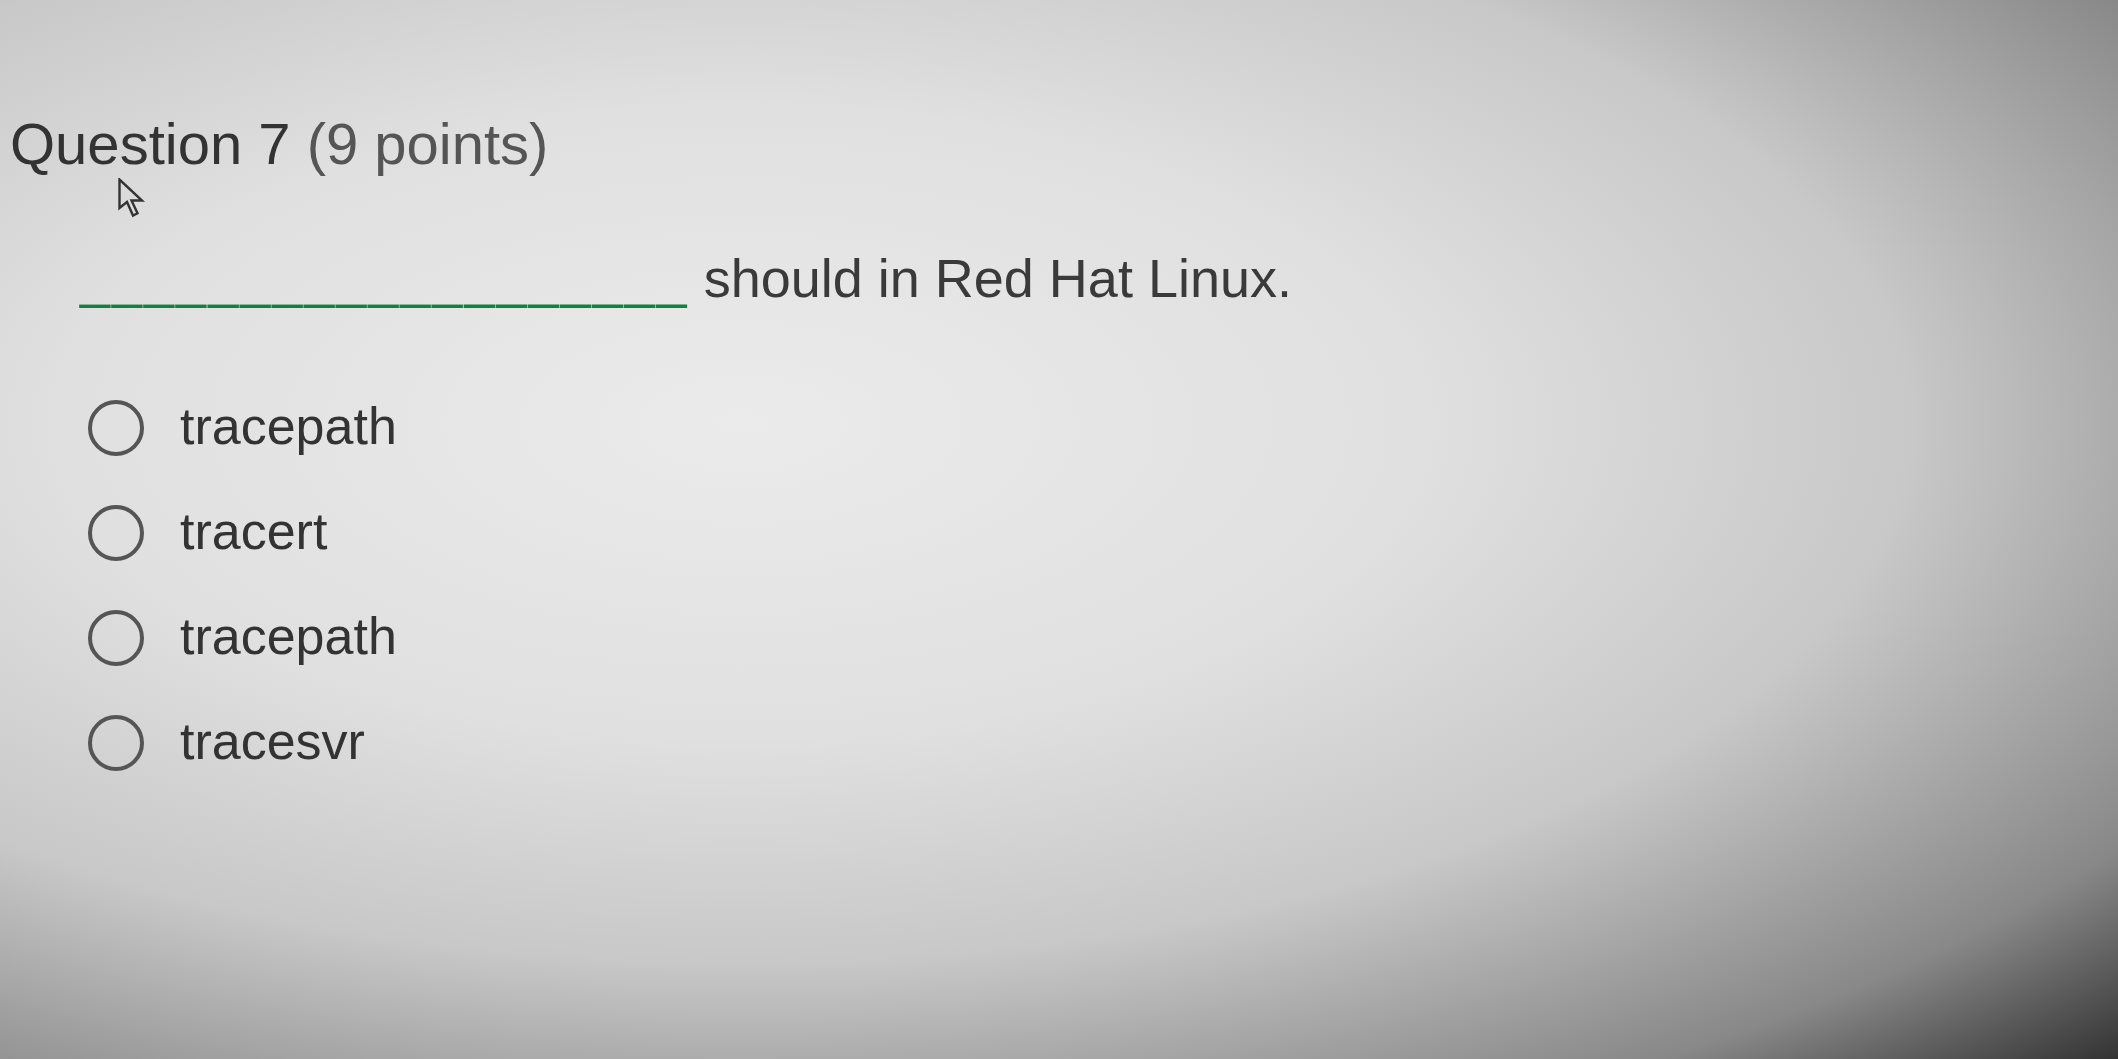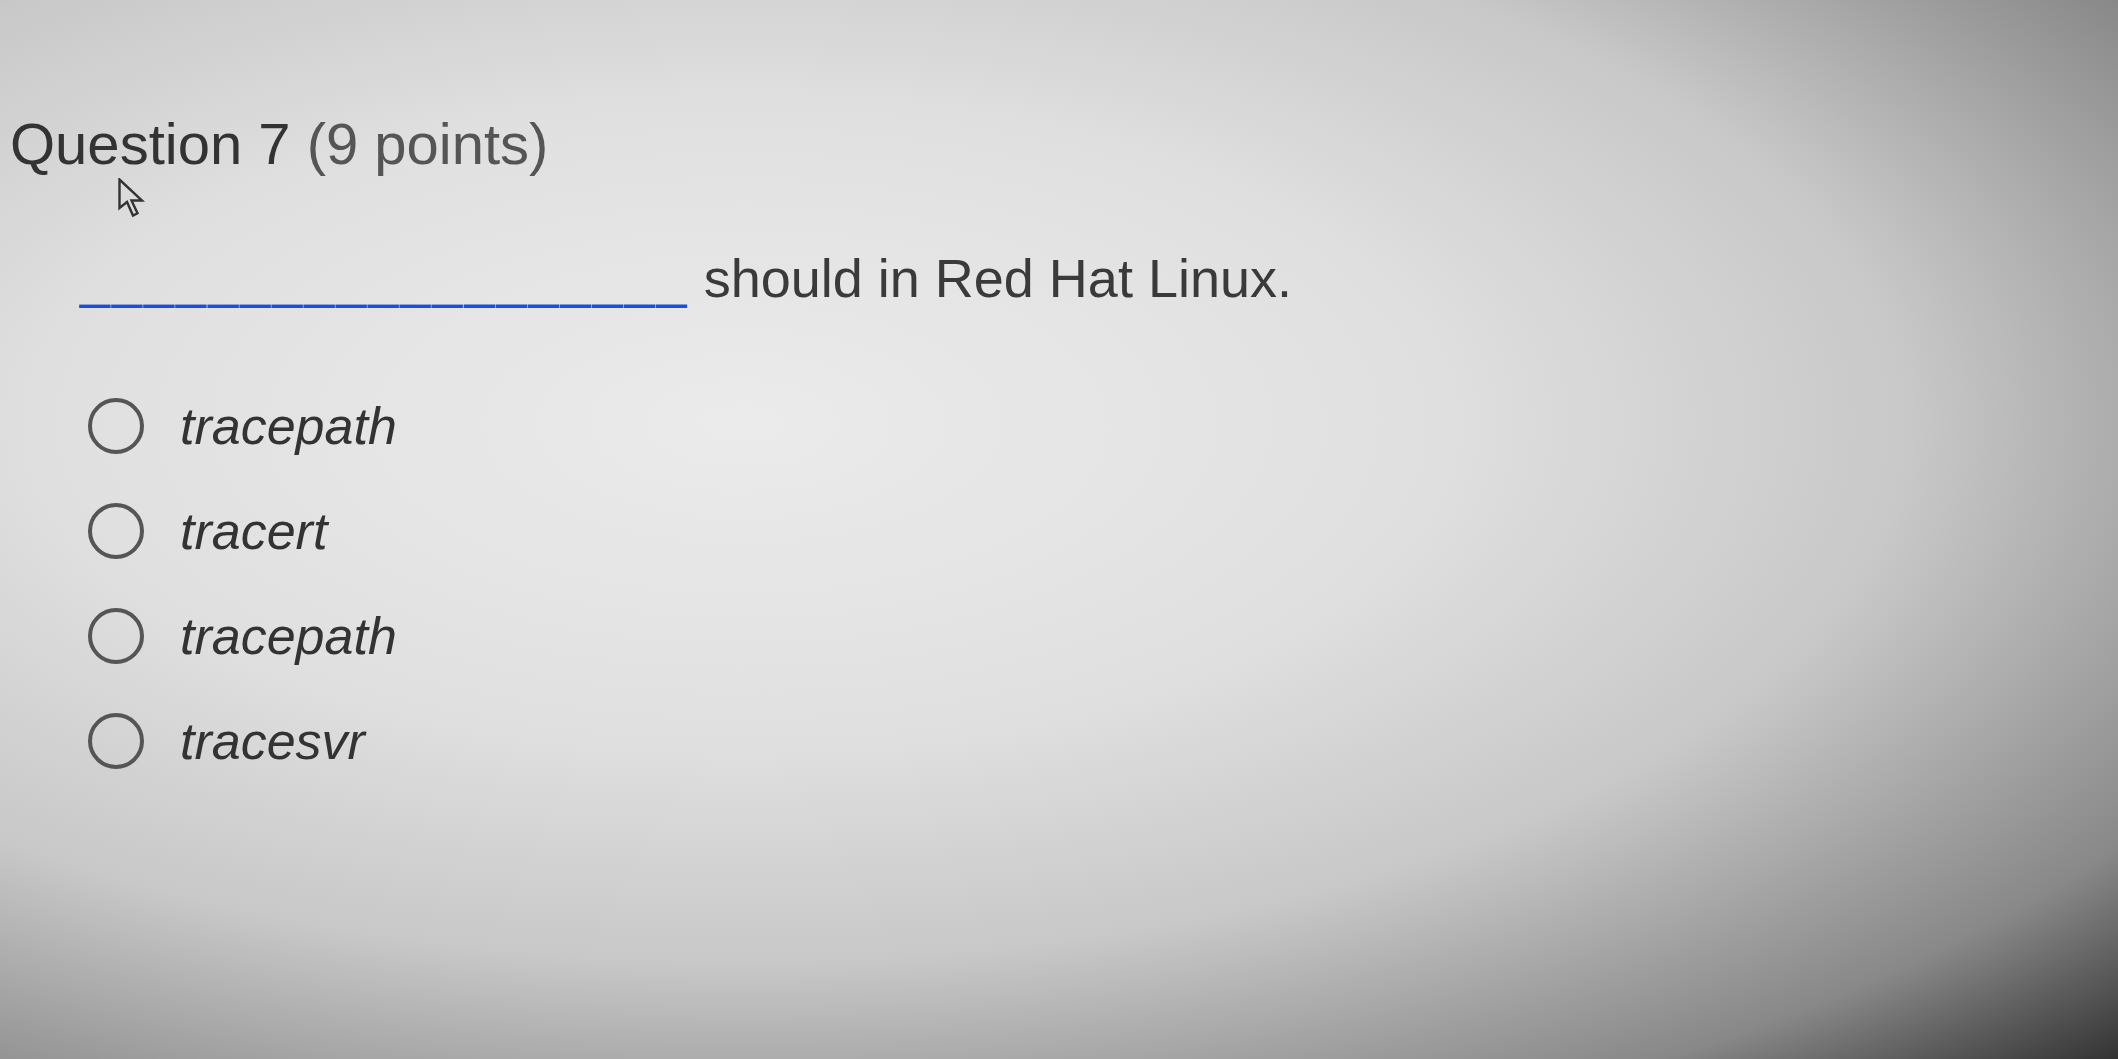--- a/index.html
+++ b/index.html
@@ -42,37 +42,36 @@
       padding-top: 60px;
       padding-left: 50px;
       font-size: 54px;
       font-weight: 400;
       color: #3a3a3a;
       line-height: 1.55;
     }
     .question-body .blank {
       display: inline-block;
       letter-spacing: 2px;
-      color: #1d4ed8;
+      color: #15803d;
       font-weight: 500;
     }
     .question-body .line2 {
       display: block;
       text-align: left;
       padding-left: 30px;
     }
     .options {
       padding-top: 75px;
       padding-left: 88px;
     }
     .option-row {
       display: flex;
-      align-items: center;
+      align-items: flex-end;
       margin-bottom: 45px;
-      font-style: italic;
     }
     .radio {
       width: 56px;
       height: 56px;
       border: 4px solid #555;
       border-radius: 50%;
       background: transparent;
       flex-shrink: 0;
       margin-right: 36px;
       cursor: pointer;

